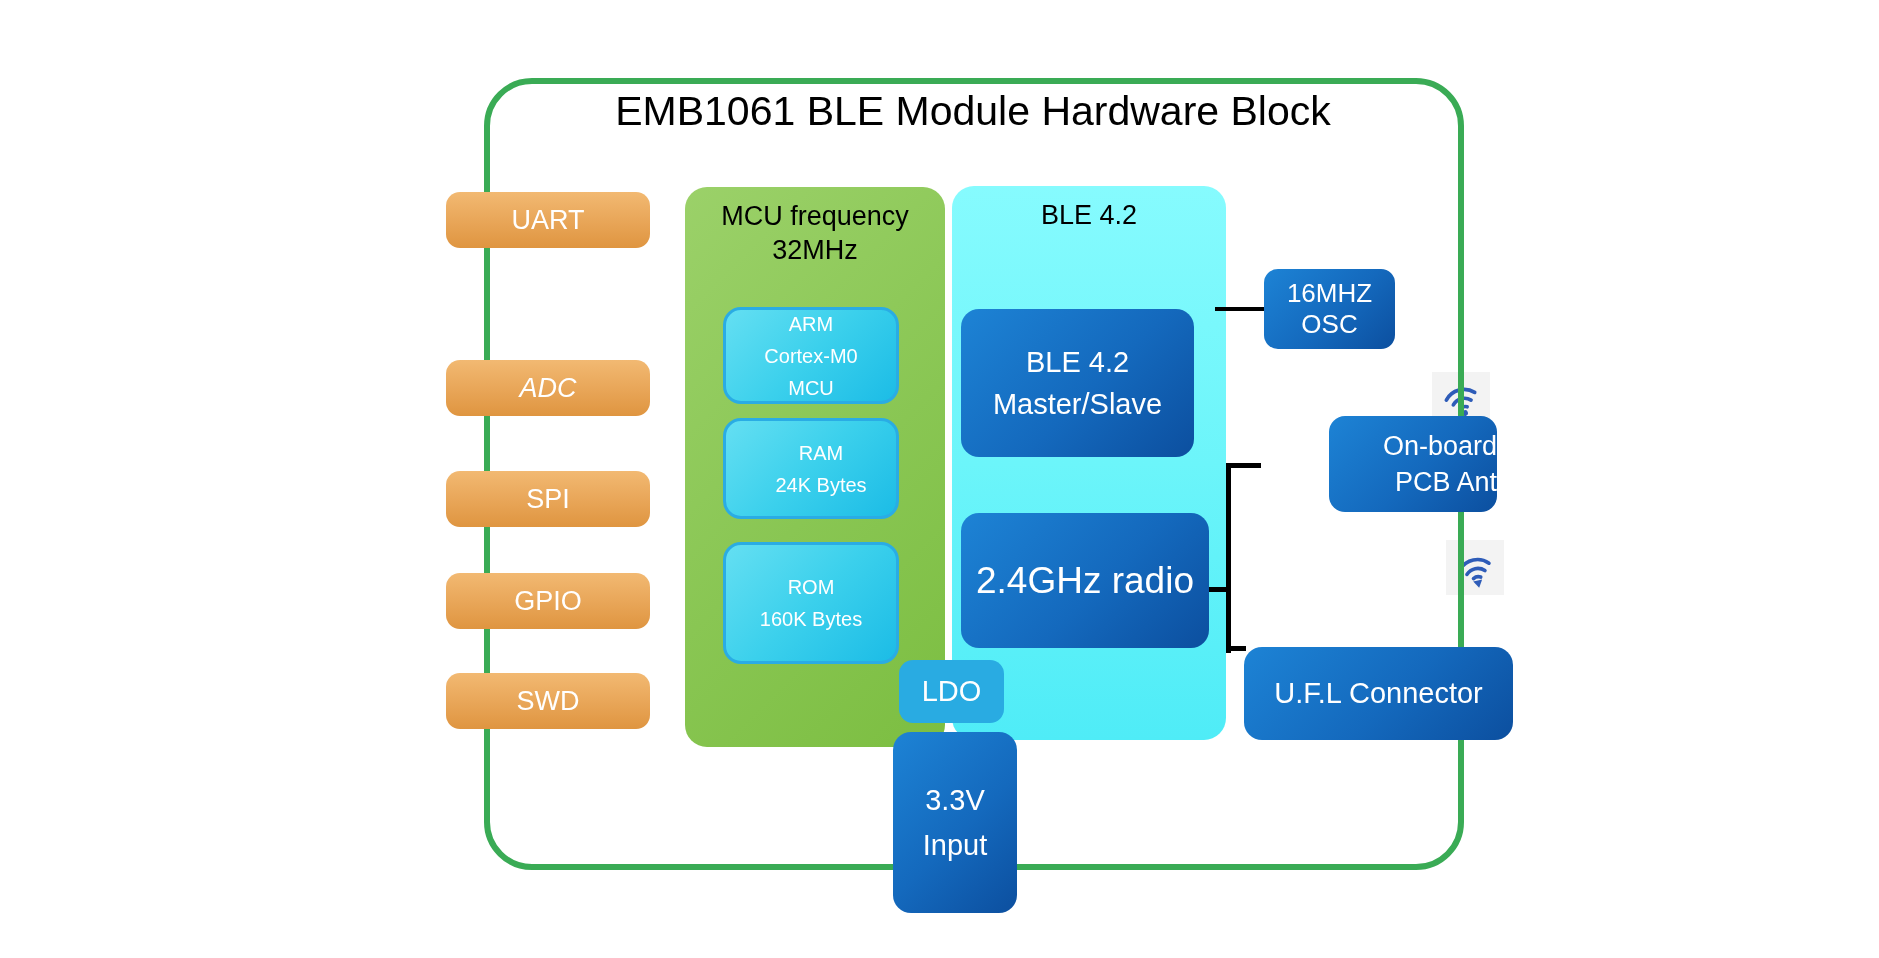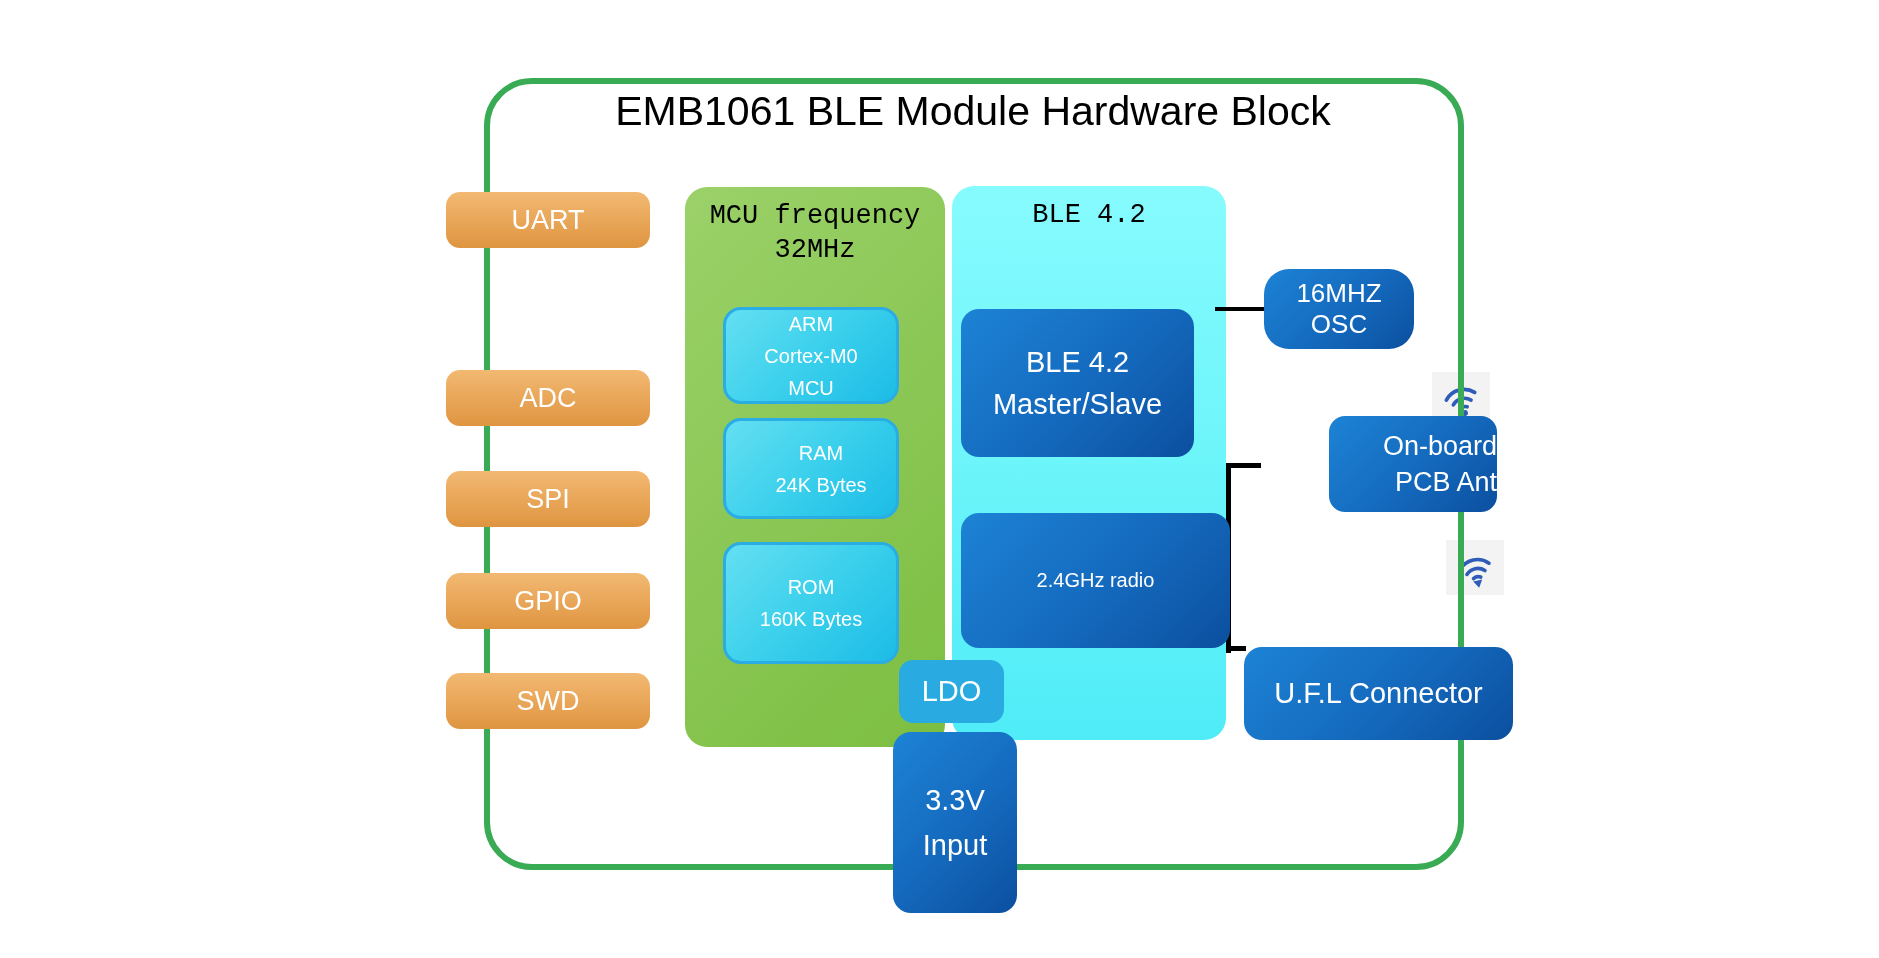--- a/index.html
+++ b/index.html
@@ -16,21 +16,21 @@
   
   .box-orange{position:absolute;left:446px;width:204px;height:56px;border-radius:14px;
     background:linear-gradient(180deg,#f2b972 0%,#e8a557 55%,#df9540 100%);
     color:#fff;font-size:27px;display:flex;align-items:center;justify-content:center;z-index:10;}
 
   
   .panel-green{position:absolute;left:685px;top:187px;width:260px;height:560px;border-radius:22px;
     background:linear-gradient(135deg,#9bd169 0%,#89c653 55%,#7cbe41 100%);z-index:1;}
   .panel-cyan{position:absolute;left:952px;top:186px;width:274px;height:554px;border-radius:22px;
     background:linear-gradient(180deg,#86fbfe 0%,#6cf5fa 50%,#4fecf7 100%);z-index:1;}
-  .panel-title{position:absolute;width:100%;text-align:center;color:#000;font-size:27px;line-height:34px;top:12px;font-family:Liberation Mono, monospace;}
+  .panel-title{position:absolute;width:100%;text-align:center;color:#000;font-size:27px;line-height:34px;top:12px;}
 
   
   .chip-cyan{position:absolute;left:723px;width:176px;border-radius:18px;box-sizing:border-box;
     border:3px solid #2aace4;background:linear-gradient(135deg,#64dff2 0%,#3bd0ec 50%,#1cbce6 100%);
     color:#fff;font-size:20px;line-height:32px;display:flex;flex-direction:column;
     align-items:center;justify-content:center;text-align:left;z-index:10;}
 
   
   .box-blue{position:absolute;border-radius:18px;color:#fff;text-align:center;
     background:linear-gradient(135deg,#1d83d5 0%,#1469bd 55%,#0c4f9f 100%);
@@ -78,21 +78,21 @@
 
   <div class="line" style="left:1215px;top:307px;width:49px;height:4px;"></div>
   <div class="line" style="left:1226px;top:463px;width:5px;height:190px;"></div>
   <div class="line" style="left:1226px;top:463px;width:35px;height:5px;"></div>
   <div class="line" style="left:1198px;top:587px;width:33px;height:5px;"></div>
   <div class="line" style="left:1226px;top:646px;width:20px;height:5px;"></div>
 
   <div class="box-orange" style="top:192px;">
     <span>UART</span>
   </div>
-  <div class="box-orange" style="top:370px;">
+  <div class="box-orange" style="top:360px;font-style:italic;">
     <span>ADC</span>
   </div>
   <div class="box-orange" style="top:471px;">
     <span>SPI</span>
   </div>
   <div class="box-orange" style="top:673px;">
     <span>SWD</span>
   </div>
   <div class="box-orange" style="top:573px;">
     <span>GPIO</span>
@@ -120,25 +120,25 @@
   </div>
   <div class="chip-cyan" style="top:542px;height:122px;">
     <div>ROM</div>
     <div>160K Bytes</div>
   </div>
 
   <div class="box-blue" style="left:961px;top:309px;width:233px;height:148px;font-size:29px;line-height:42px;">
     <div>BLE 4.2</div>
     <div>Master/Slave</div>
   </div>
-  <div class="box-blue" style="left:961px;top:513px;width:269px;height:135px;font-size:20px;">
+  <div class="box-blue" style="left:961px;top:513px;width:248px;height:135px;font-size:37px;">
     <div>2.4GHz radio</div>
   </div>
 
-  <div class="box-blue" style="left:1264px;top:269px;width:150px;height:80px;font-size:26px;line-height:31px;border-radius:25px;">
+  <div class="box-blue" style="left:1264px;top:269px;width:131px;height:80px;font-size:26px;line-height:31px;border-radius:14px;">
     <div>16MHZ</div>
     <div>OSC</div>
   </div>
   <div class="box-blue" style="left:1329px;top:416px;width:168px;height:96px;font-size:27px;line-height:36px;border-radius:16px;align-items:flex-end;">
     <div>On-board</div>
     <div>PCB Ant</div>
   </div>
   <div class="box-blue" style="left:1244px;top:602px;width:269px;height:93px;font-size:29px;margin-top:45px;">
     <div>U.F.L Connector</div>
   </div>

